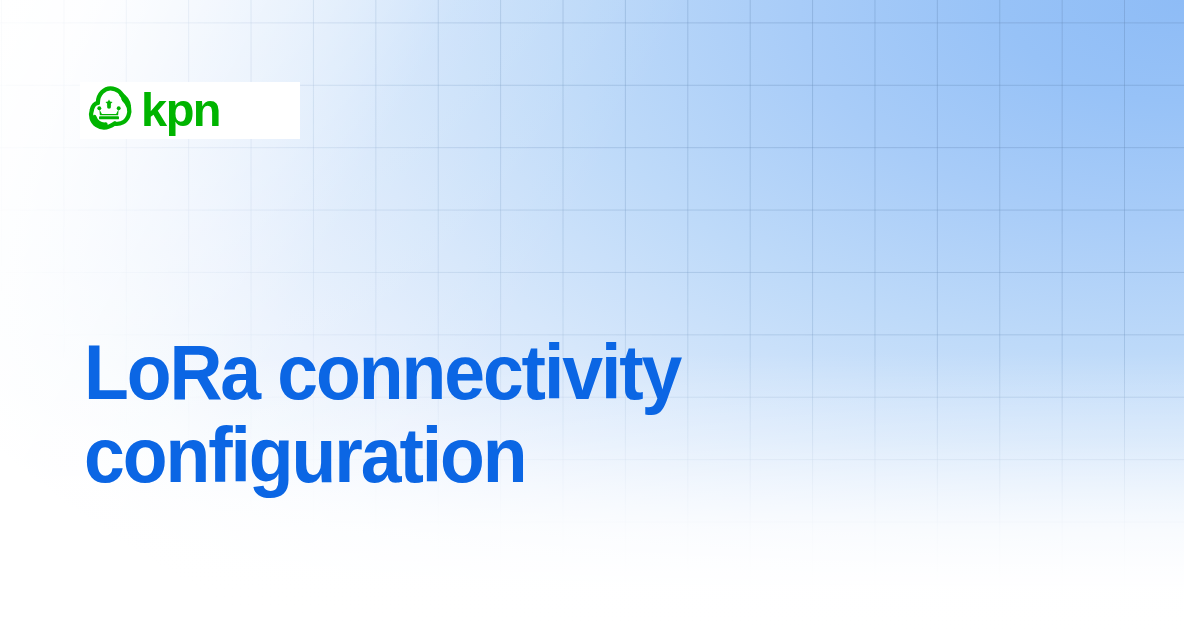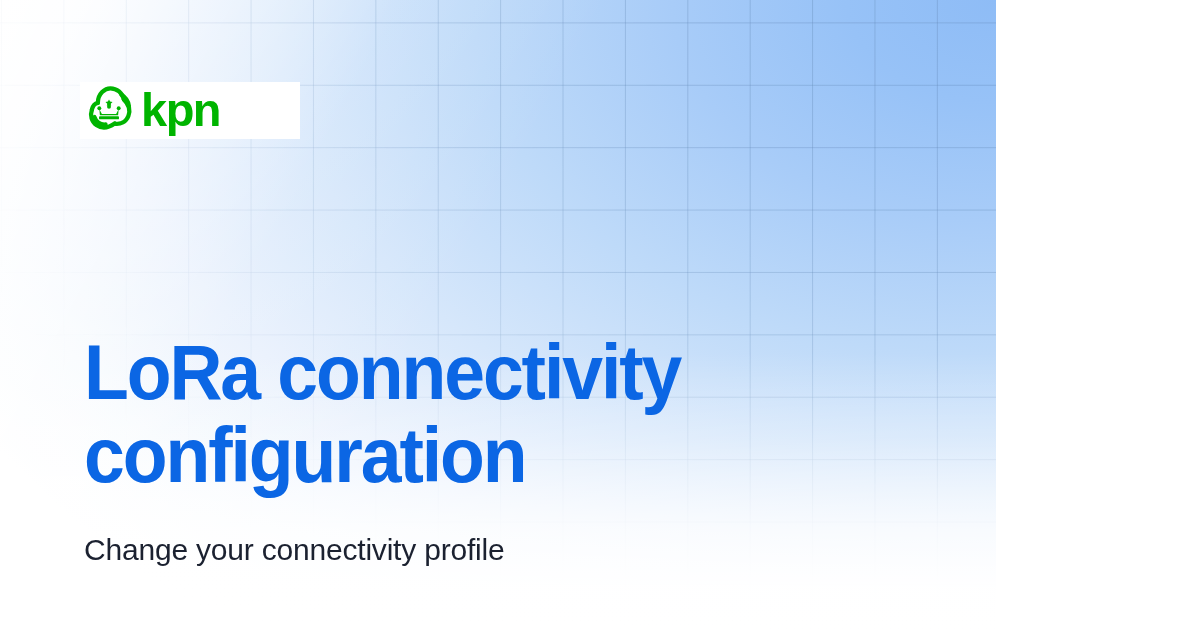--- a/index.html
+++ b/index.html
@@ -4,21 +4,21 @@
 <title>KPN LoRa connectivity configuration</title>
 <style>
   html, body {
     margin: 0;
     padding: 0;
     background: #ffffff;
   }
 
   .banner {
     position: relative;
-    width: 996px;
+    width: 1184px;
     height: 630px;
     overflow: hidden;
     background: #ffffff;
     font-family: "Liberation Sans", "DejaVu Sans", sans-serif;
   }
 
   
 
   
   .bg-gradient {
@@ -186,16 +186,15 @@
         <circle cx="50" cy="43.5" r="3.4"></circle>
         <circle cx="67" cy="46" r="3.4"></circle>
       </g>
     </svg>
     <span class="logo-word">kpn</span>
   </div>
 
   <div class="content">
     <h1 class="headline">LoRa connectivity
 configuration</h1>
-    <p class="subtitle">Change your connectivity profile</p>
   </div>
 
 </div>
 
 </body></html>

